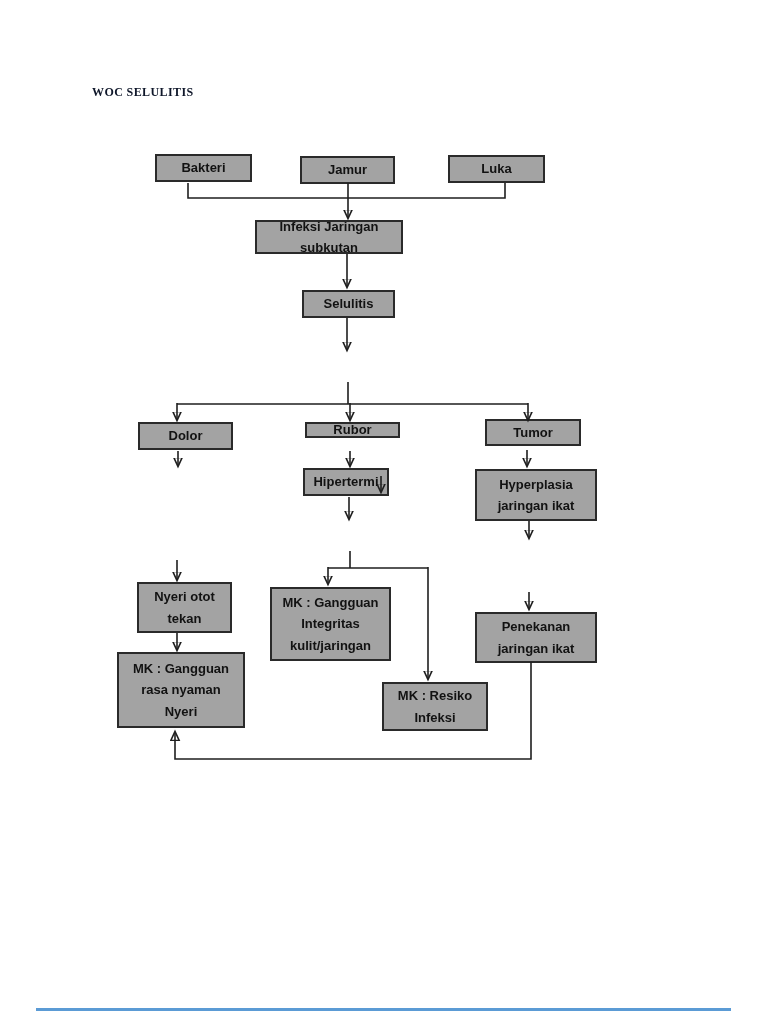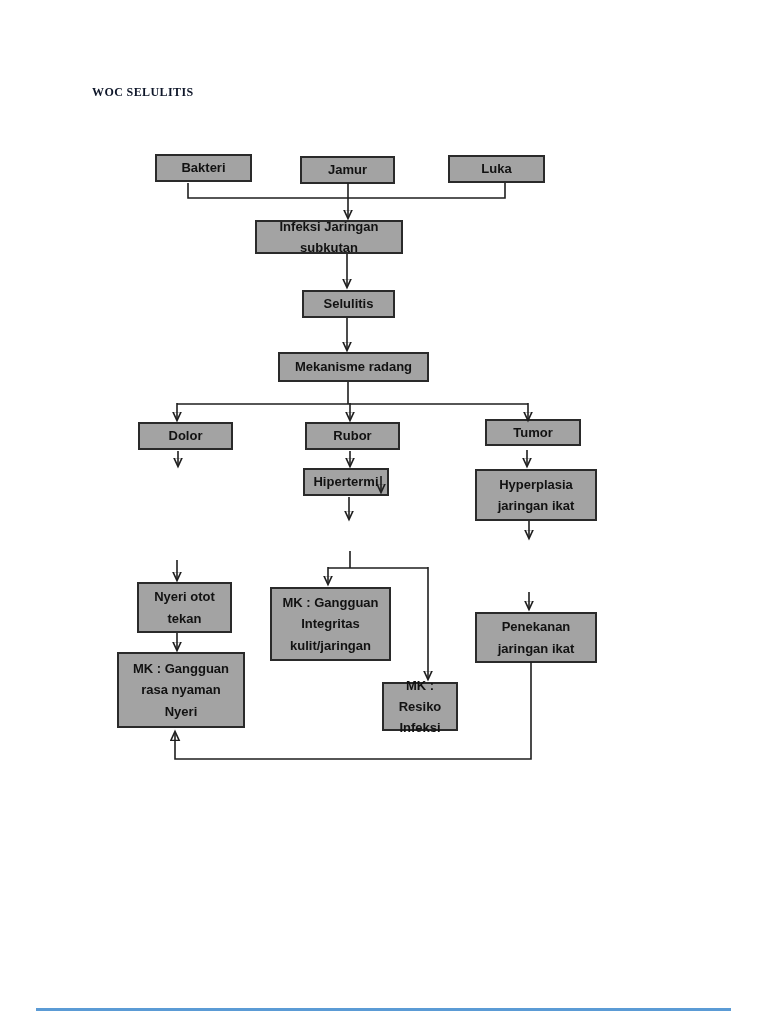--- a/index.html
+++ b/index.html
@@ -57,37 +57,36 @@
 
 <div class="page">
 
   <div class="doc-title">WOC SELULITIS</div>
 
   <div class="node" style="left:155px;top:154px;width:97px;height:28px;">Bakteri</div>
   <div class="node" style="left:300px;top:156px;width:95px;height:28px;">Jamur</div>
   <div class="node" style="left:448px;top:155px;width:97px;height:28px;">Luka</div>
   <div class="node" style="left:255px;top:220px;width:148px;height:34px;">Infeksi Jaringan subkutan</div>
   <div class="node" style="left:302px;top:290px;width:93px;height:28px;">Selulitis</div>
-  <div class="node" style="left:278px;top:352px;width:151px;height:30px;">Mekanisme radang</div>
 
   <div class="node" style="left:138px;top:422px;width:95px;height:28px;">Dolor</div>
-  <div class="node" style="left:305px;top:422px;width:95px;height:28px;">Rubor</div>
+  <div class="node" style="left:305px;top:422px;width:95px;height:16px;">Rubor</div>
   <div class="node" style="left:485px;top:400px;width:96px;height:27px;margin-top:19px;">Tumor</div>
 
   <div class="node" style="left:137px;top:582px;width:95px;height:51px;text-align:center;">Nyeri otot
 tekan</div>
   <div class="node" style="left:117px;top:652px;width:128px;height:76px;">MK : Gangguan
 rasa nyaman
 Nyeri</div>
 
   <div class="node" style="left:303px;top:468px;width:86px;height:28px;">Hipertermi</div>
   <div class="node" style="left:270px;top:587px;width:121px;height:74px;">MK : Gangguan
 Integritas
 kulit/jaringan</div>
-  <div class="node" style="left:382px;top:682px;width:76px;height:49px;">MK : Resiko
+  <div class="node" style="left:382px;top:682px;width:106px;height:49px;">MK : Resiko
 Infeksi</div>
 
   <div class="node" style="left:475px;top:469px;width:122px;height:52px;">Hyperplasia
 jaringan ikat</div>
   <div class="node" style="left:475px;top:612px;width:122px;height:51px;">Penekanan
 jaringan ikat</div>
 
   <svg class="connectors" width="768" height="1024">
     <defs>
       <marker id="ah" markerUnits="userSpaceOnUse" markerWidth="12" markerHeight="12" refX="8.5" refY="5" orient="auto">

